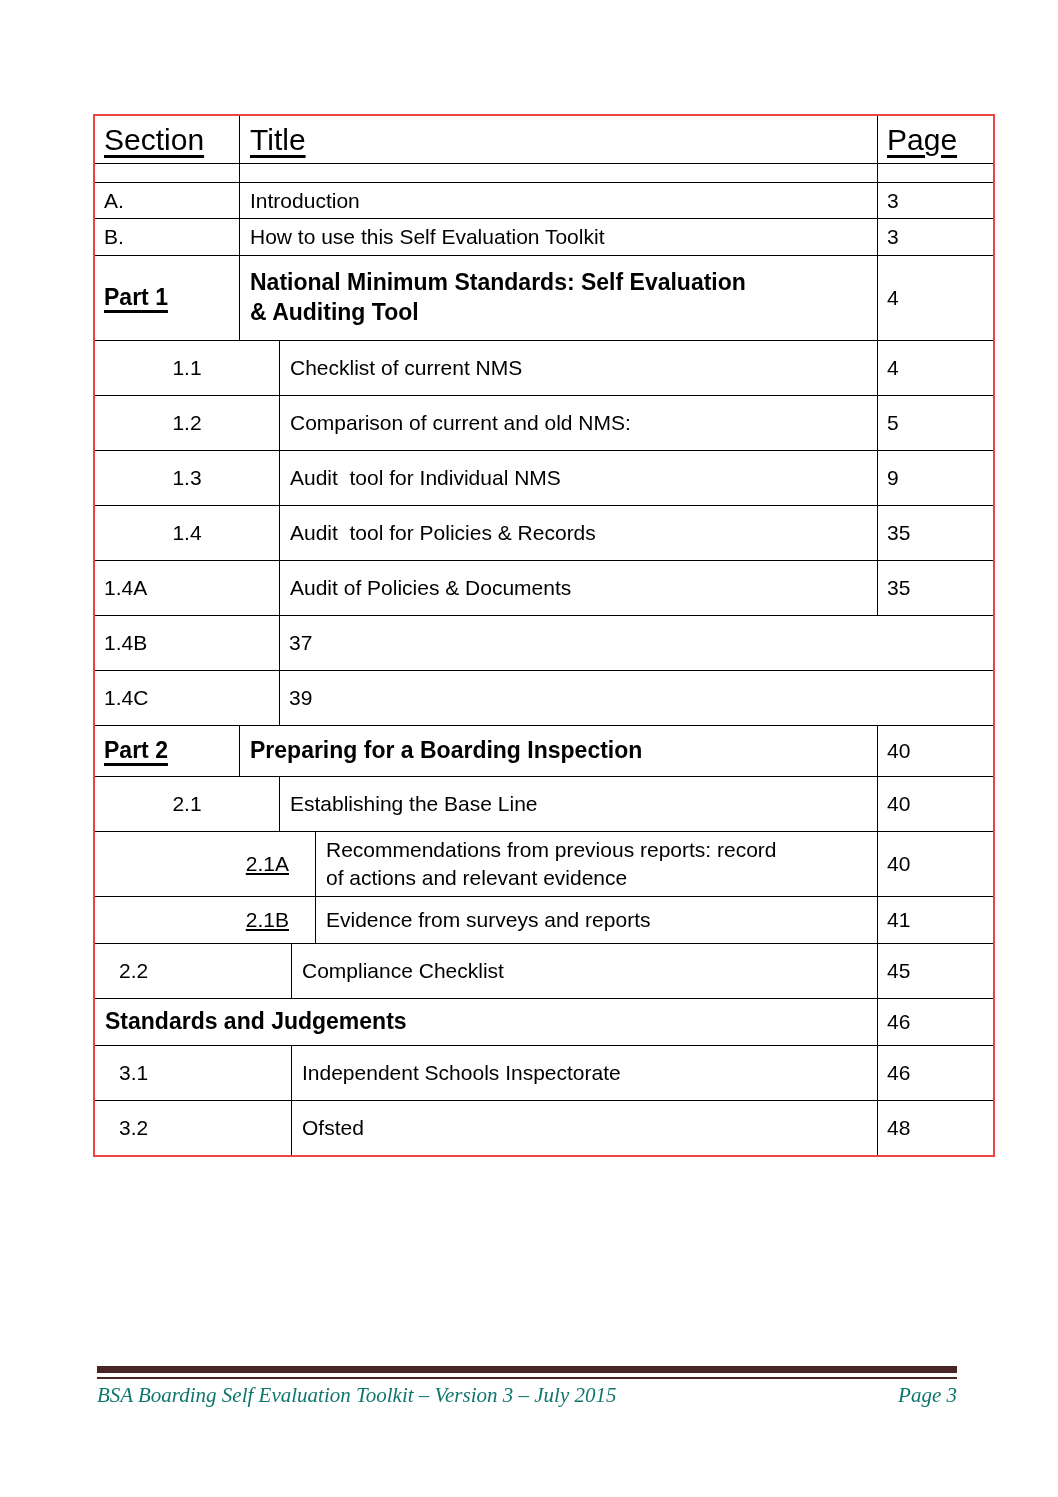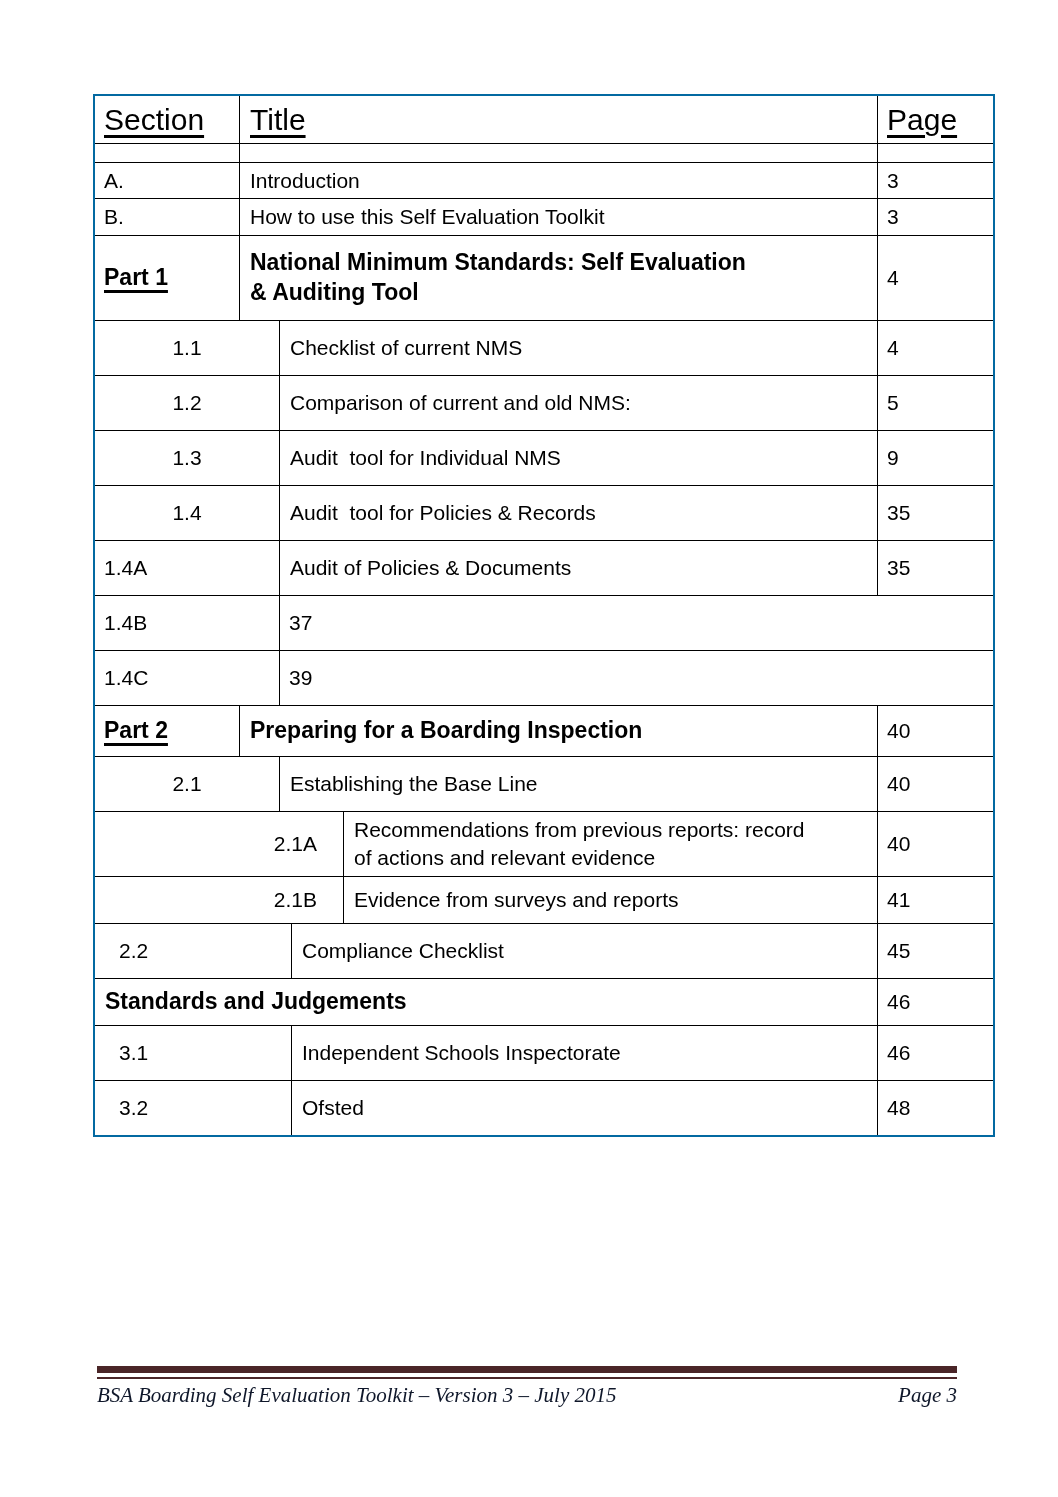--- a/index.html
+++ b/index.html
@@ -7,34 +7,34 @@
     width:1058px; height:1497px;
     background:#ffffff;
     font-family:"Liberation Sans", sans-serif;
     color:#000;
     position:relative;
     overflow:hidden;
   }
 
   
   .toc {
-    position:absolute; left:93px; top:94px; width:902px;
-    border:2px solid #0369a1; box-sizing:border-box;
+    position:absolute; left:93px; top:114px; width:902px;
+    border:2px solid #ef4444; box-sizing:border-box;
     background:#fff;
   }
   .row { display:flex; }
   .row + .row { border-top:1.5px solid #000; }
   .cell {
     display:flex; align-items:center; box-sizing:border-box;
     font-size:21px; line-height:1.3;
   }
   .sec { flex:none; border-right:1.5px solid #000; padding-left:9px; }
   .w1 { width:145px; }   
   .w2 { width:185px; }   
-  .w3 { width:249px; }   
+  .w3 { width:221px;text-decoration:underline; }   
   .w4 { width:197px;padding-left:24px; }   
   .ttl { flex:1; border-right:1.5px solid #000; padding:4px 8px 4px 10px; white-space:pre-wrap; }
   .pg  { flex:none; width:115px; padding-left:9px; }
 
   .num-c { justify-content:center; padding-left:0;text-align:center; }
   .num-r { justify-content:flex-end; padding-left:0; padding-right:26px; }
 
   
   .h-hdr  { min-height:46px; }
   .h-empty{ min-height:18px; }
@@ -54,21 +54,21 @@
     text-decoration-thickness:2.5px;
   }
 
   
   .rule-thick { position:absolute; left:97px; top:1366px; width:860px; height:7px; background:#4a2527; }
   .rule-thin  { position:absolute; left:97px; top:1377px; width:860px; height:2px; background:#4a2527; }
   .footer-text {
     position:absolute; left:97px; top:1383px; width:860px;
     display:flex; justify-content:space-between;
     font-family:"Liberation Serif", serif; font-style:italic;
-    font-size:21px; color:#0f172a;
+    font-size:21px; color:#0f766e;
   }
 </style>
 </head>
 <body>
 
 <div class="toc">
 
   <div class="row row-hdr h-hdr">
     <div class="cell sec w1">
         <span class="u">Section</span>

